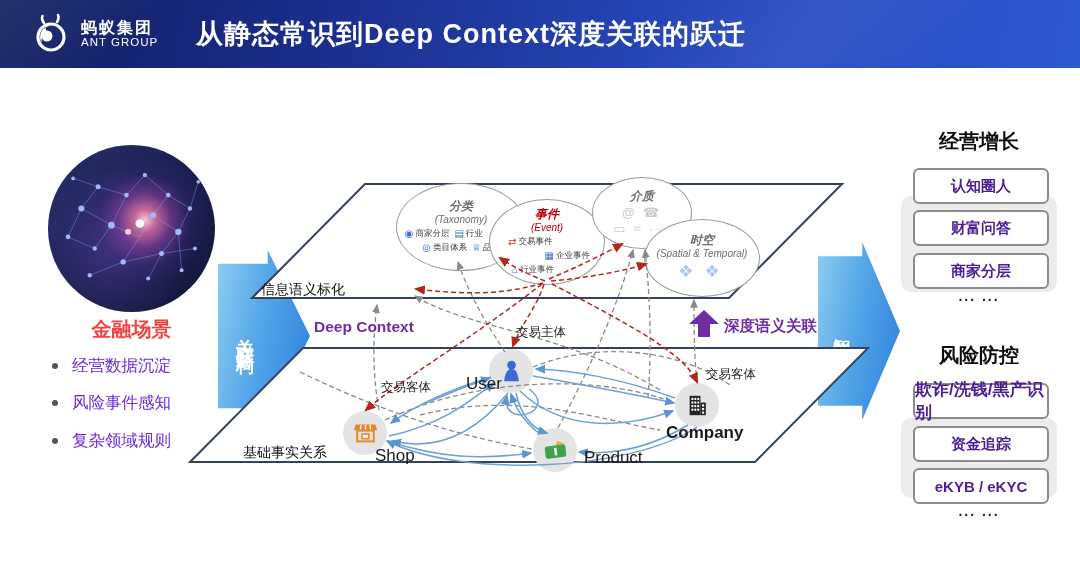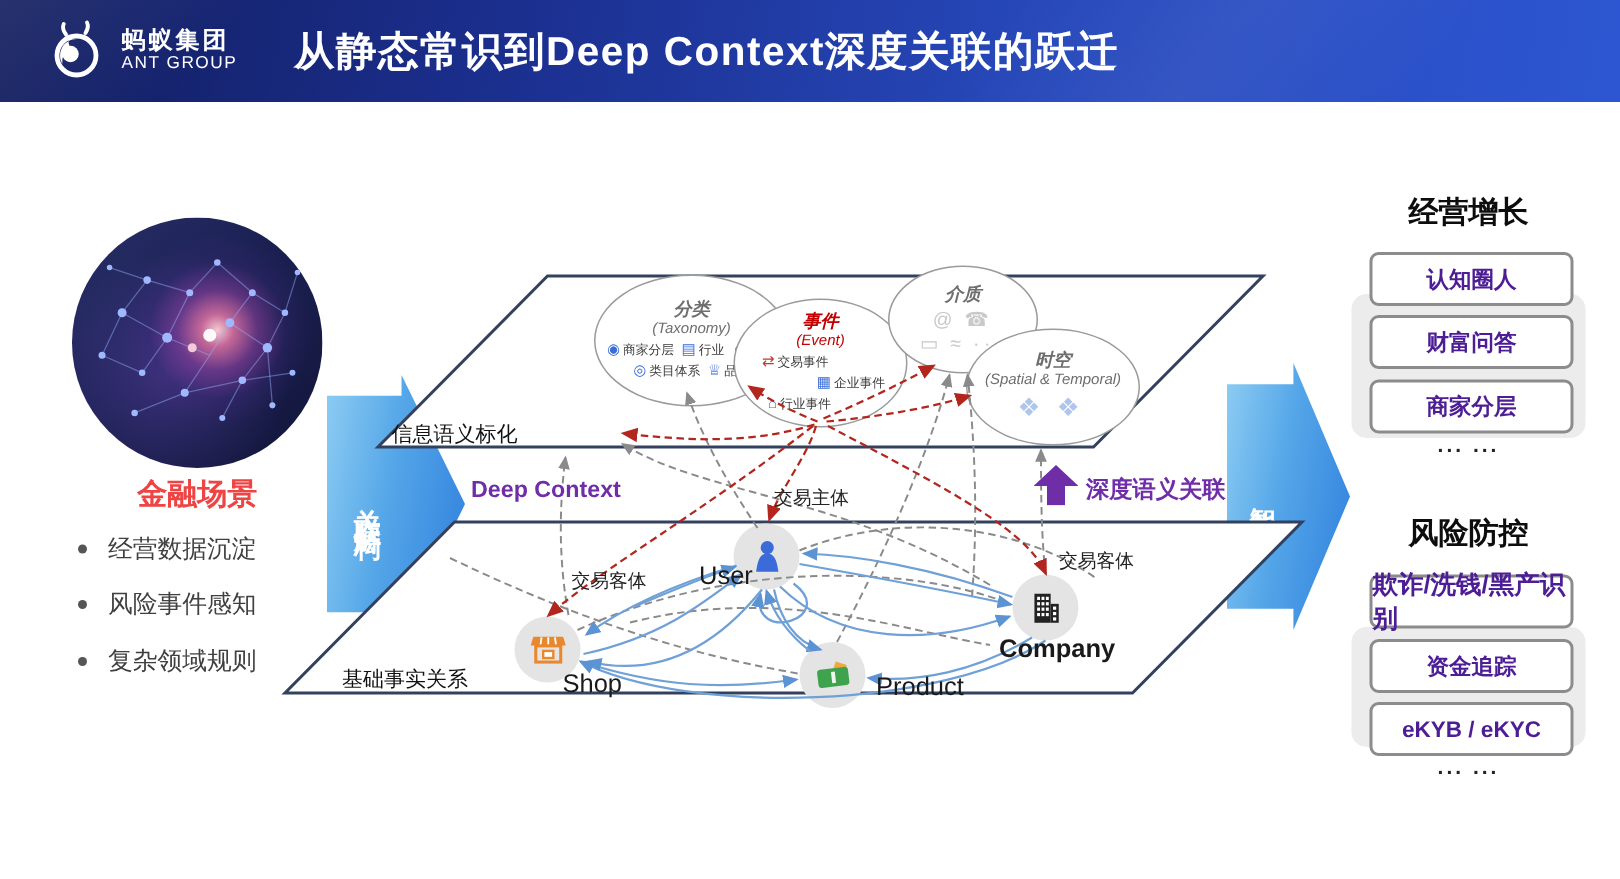--- a/index.html
+++ b/index.html
@@ -22,21 +22,21 @@
   
   .photo{position:absolute;left:48px;top:145px;width:167px;height:167px;border-radius:50%;overflow:hidden;
      background:
        radial-gradient(circle at 58% 45%, rgba(255,210,215,.95) 0%, rgba(235,120,165,.8) 8%, rgba(160,70,170,.5) 20%, rgba(70,45,130,.25) 34%, rgba(0,0,0,0) 48%),
        radial-gradient(circle at 38% 62%, rgba(120,80,200,.35), rgba(0,0,0,0) 55%),
        linear-gradient(135deg,#283069 0%,#1b2052 45%,#12163a 100%);}
   .photo svg{position:absolute;left:0;top:0;width:100%;height:100%;}
   .fin-title{position:absolute;left:48px;top:316px;width:167px;text-align:center;
              font-size:20px;font-weight:bold;color:#ef4444;}
   .bullets{position:absolute;left:52px;top:347px;list-style:none;margin:0;padding:0;}
-  .bullets li{display:flex;align-items:center;height:37.5px;font-size:16.5px;color:#404040;}
+  .bullets li{display:flex;align-items:center;height:37.5px;font-size:16.5px;color:#6d28d9;}
   .bullets .dot{width:6px;height:6px;border-radius:50%;background:#555;margin-right:14px;flex:0 0 auto;}
   
   .big-arrow{position:absolute;display:flex;align-items:center;
      clip-path:polygon(0 8%,54% 8%,54% 0,100% 50%,54% 100%,54% 92%,0 92%);
      background:linear-gradient(100deg,#8ecdf3 0%,#54a6e8 45%,#2f7fdd 100%);}
   .arrow-left{left:218px;top:250px;width:92px;height:172px;}
   .arrow-right{left:818px;top:242px;width:82px;height:178px;}
   .big-arrow span{writing-mode:vertical-rl;text-orientation:upright;color:#fff;font-weight:bold;
      font-size:18px;letter-spacing:6px;margin-left:15px;}
   .arrow-right span{font-size:17px;letter-spacing:3px;margin-left:12px;}
@@ -313,21 +313,21 @@
 
   <div class="ent-label" style="left:466px;top:374px;">User</div>
   <div class="ent-label" style="left:375px;top:446px;">Shop</div>
   <div class="ent-label" style="left:584px;top:448px;">Product</div>
   <div class="ent-label" style="left:666px;top:423px;font-weight:bold;">Company</div>
   <div class="role" style="left:516px;top:324px;">交易主体</div>
   <div class="role" style="left:381px;top:379px;">交易客体</div>
   <div class="role" style="left:706px;top:366px;">交易客体</div>
 
   <div class="plane-label" style="left:261px;top:281px;">信息语义标化</div>
-  <div class="plane-label" style="left:228px;top:444px;">基础事实关系</div>
+  <div class="plane-label" style="left:243px;top:444px;">基础事实关系</div>
   <div class="purple-label" style="left:314px;top:318px;">Deep Context</div>
   <div class="up-arrow"></div>
   <div class="purple-label" style="left:724px;top:316px;">深度语义关联</div>
 
   <svg class="layer overlay" viewBox="0 0 1080 586">
     <defs>
       <marker id="mb" markerWidth="8" markerHeight="8" refX="6" refY="3" orient="auto">
           <path d="M0,0 L7,3 L0,6 Z" fill="#5b93d3"></path>
         </marker>
       <marker id="mg" markerWidth="8" markerHeight="8" refX="6" refY="3" orient="auto">

